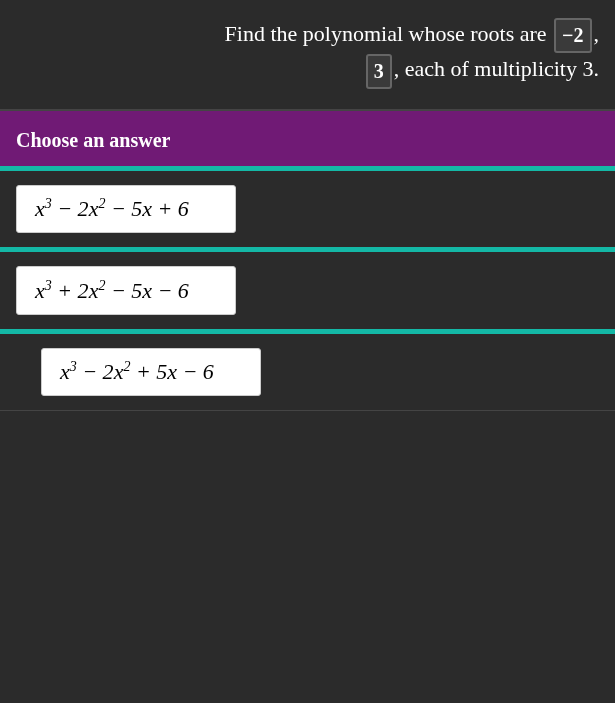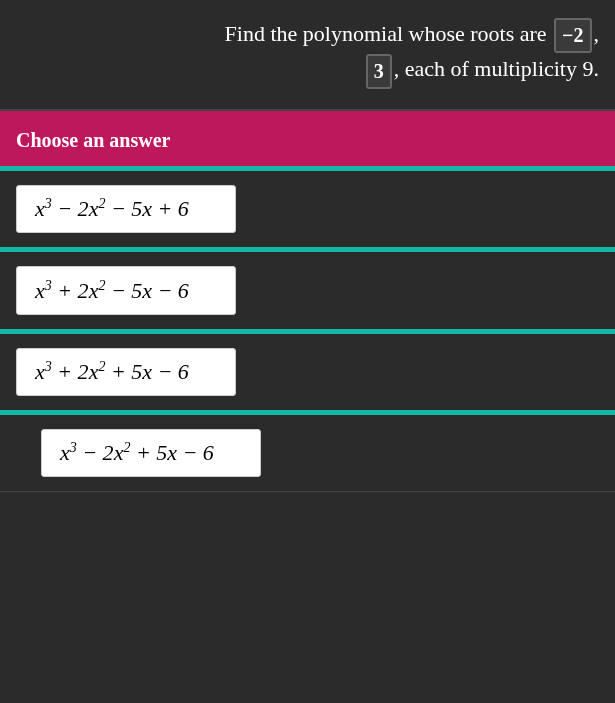--- a/index.html
+++ b/index.html
@@ -46,21 +46,21 @@
       margin: 0 2px;
       font-family: Georgia, serif;
     }
 
     .choose-label {
       padding: 18px 16px 14px 16px;
       font-size: 20px;
       font-weight: bold;
       color: #ffffff;
       font-family: Georgia, serif;
-      background-color: #be185d;
+      background-color: #701a75;
     }
 
     .answers-section {
       background-color: #2b2b2b;
       padding: 0 0 10px 0;
     }
 
     .answer-option {
       display: flex;
       align-items: center;
@@ -98,21 +98,21 @@
   </style>
 </head>
 <body>
 
 <div class="question-section">
   <div class="question-text">
     <span>Find the polynomial whose roots are </span>
     <span class="highlight-box">−2</span><span>,</span>
     <br>
     <span></span>
-    <span class="highlight-box">3</span><span>, each of multiplicity 9.</span>
+    <span class="highlight-box">3</span><span>, each of multiplicity 3.</span>
   </div>
 </div>
 
 <div class="choose-label">Choose an answer</div>
 
 <div class="answers-section">
 
   <div class="answer-option">
     <div class="answer-box">
       <span class="math-expr">
@@ -122,27 +122,20 @@
   </div>
 
   <div class="answer-option">
     <div class="answer-box">
       <span class="math-expr">
         <i>x</i><sup>3</sup> + 2<i>x</i><sup>2</sup> − 5<i>x</i> − 6
       </span>
     </div>
   </div>
 
-  <div class="answer-option">
-    <div class="answer-box">
-      <span class="math-expr">
-        <i>x</i><sup>3</sup> + 2<i>x</i><sup>2</sup> + 5<i>x</i> − 6
-      </span>
-    </div>
-  </div>
 
   <div class="answer-option">
     <div class="answer-box">
       <span class="math-expr">
         <i>x</i><sup>3</sup> − 2<i>x</i><sup>2</sup> + 5<i>x</i> − 6
       </span>
     </div>
   </div>
 
 </div>

